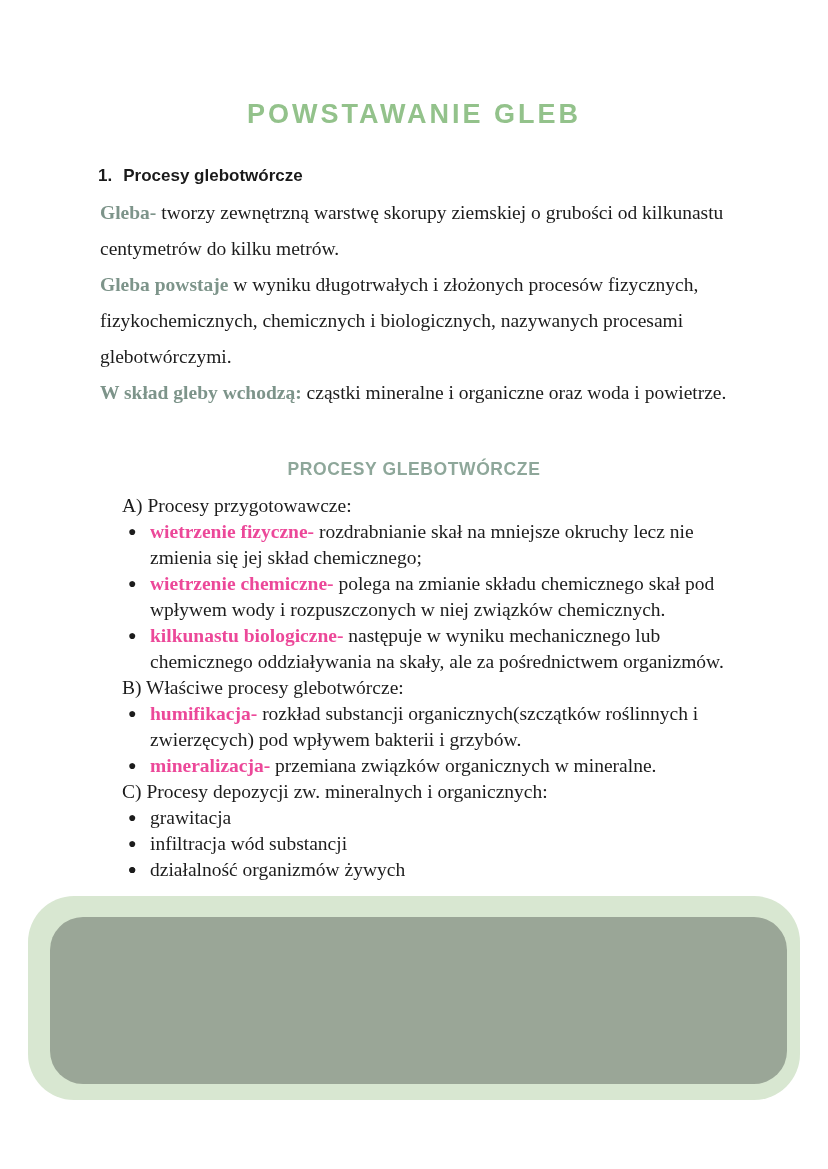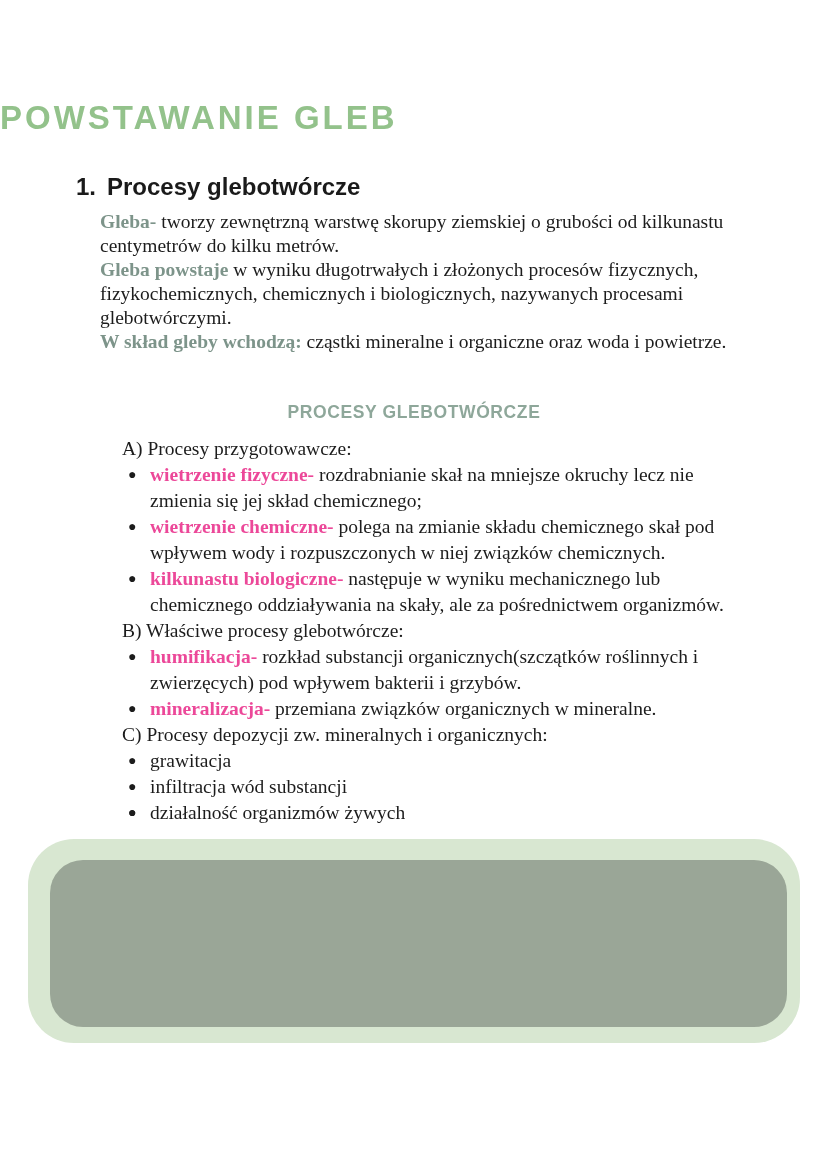--- a/index.html
+++ b/index.html
@@ -9,40 +9,40 @@
     width: 828px;
     height: 1169px;
     margin: 0 auto;
     background: #ffffff;
     overflow: hidden;
     font-family: "Liberation Serif", serif;
     color: #1c1c1c;
   }
   .doc-title {
     padding-top: 99px;
-    text-align: left;
+    text-align: center;
     font-family: "Liberation Sans", sans-serif;
     font-weight: 700;
-    font-size: 33px;
+    font-size: 27px;
     letter-spacing: 3px;
     color: #93c28b;
   }
   .h1 {
-    margin: 36px 0 0 76px;
+    margin: 36px 0 0 98px;
     font-family: "Liberation Sans", sans-serif;
     font-weight: 600;
-    font-size: 24px;
+    font-size: 17px;
     color: #1a1a1a;
   }
   .h1 .num { display: inline-block; margin-right: 11px; }
   .intro {
     margin: 9px 0 0 100px;
     width: 655px;
     font-size: 19.5px;
-    line-height: 24px;
+    line-height: 36px;
   }
   .intro p { margin: 0; }
   .lead {
     font-weight: 700;
     color: #7d948a;
   }
   .subhead {
     margin-top: 48px;
     text-align: center;
     font-family: "Liberation Sans", sans-serif;

